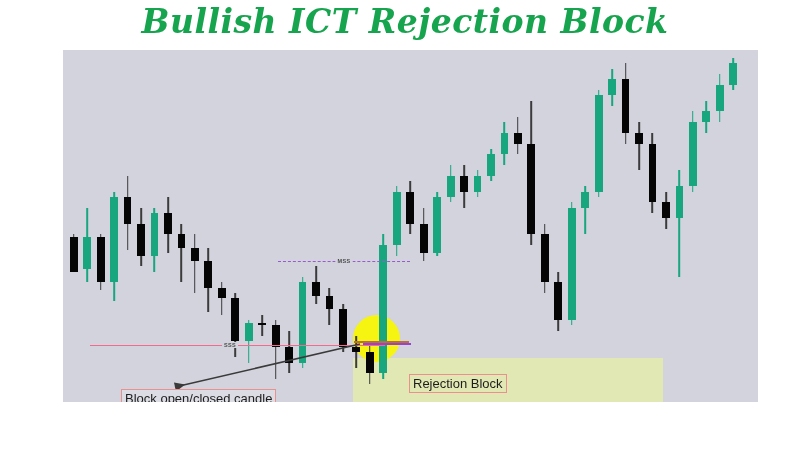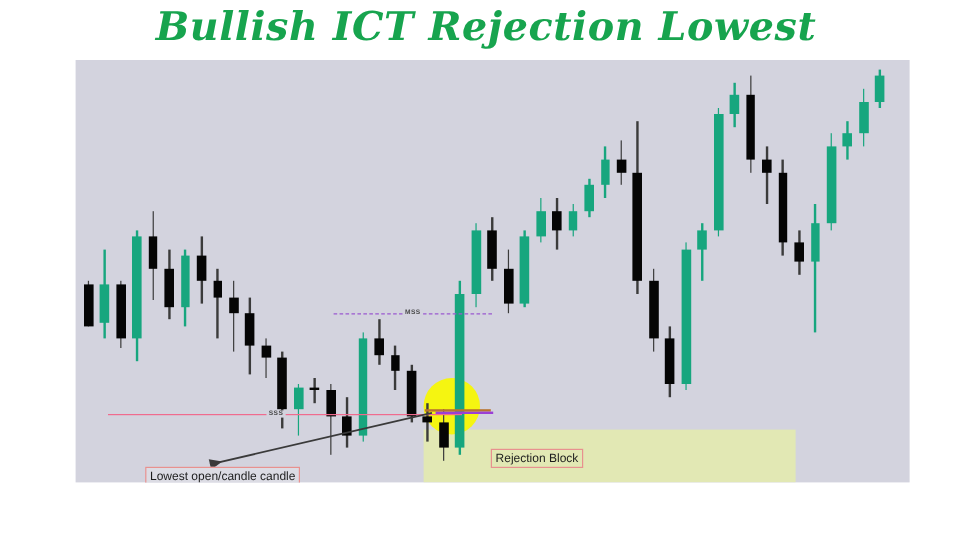--- a/index.html
+++ b/index.html
@@ -103,21 +103,21 @@
     color: #4a4a4a;
     background: #d3d3de;
     padding: 0 2px;
     letter-spacing: 0.3px;
     transform: translate(-50%, -50%);
     white-space: nowrap;
   }
   .box-label {
     position: absolute;
     font-family: "Liberation Sans", sans-serif;
-    font-size: 10px;
+    font-size: 13px;
     color: #1d1d1d;
     border: 1.3px solid #e8918f;
     padding: 1.5px 3px;
     white-space: nowrap;
     line-height: 1.1;
   }
   #label-lowest {
     background: #dcdce4;
   }
   #label-rb {
@@ -143,21 +143,21 @@
     font-weight: bold;
     color: #ee0000;
     letter-spacing: -0.3px;
   }
 </style>
 </head>
 <body>
 
 <div id="page">
 
-  <div id="title">Bullish ICT Rejection Lowest</div>
+  <div id="title">Bullish ICT Rejection Block</div>
 
   <div id="chart">
 
     <div class="zone-rb" style="left:290px; top:308px; width:310px; height:44px;"></div>
 
     <div class="circle-hl" style="left:290px; top:265px; width:47px; height:47px;"></div>
 
     <div id="candles">
         <div class="candle down" style="left: 6.8266px; top: 0px; width: 7.8068px; height: 352px;">
           <div class="wick" style="top: 184.361px; height: 37.4098px;"></div>
@@ -373,20 +373,20 @@
 
     <svg id="arrow-svg" viewBox="0 0 695 352" preserveAspectRatio="none">
       <defs>
         <marker id="ah" markerWidth="9" markerHeight="9" refX="7" refY="3" orient="auto" markerUnits="strokeWidth">
           <path d="M7,0 L0,3 L7,6 z" fill="#3a3a3a"></path>
         </marker>
       </defs>
       <line x1="297" y1="294" x2="112" y2="337" stroke="#3a3a3a" stroke-width="1.5" marker-end="url(#ah)"></line>
     </svg>
 
-    <div class="box-label" id="label-lowest" style="left:58px; top:339px;">Lowest open/candle candle</div>
+    <div class="box-label" id="label-lowest" style="left:58px; top:339px;">Block open/closed candle</div>
 
     <div class="box-label" id="label-rb" style="left:346px; top:324px;">Rejection Block</div>
 
   </div>
 
 
 </div>
 
 </body></html>

